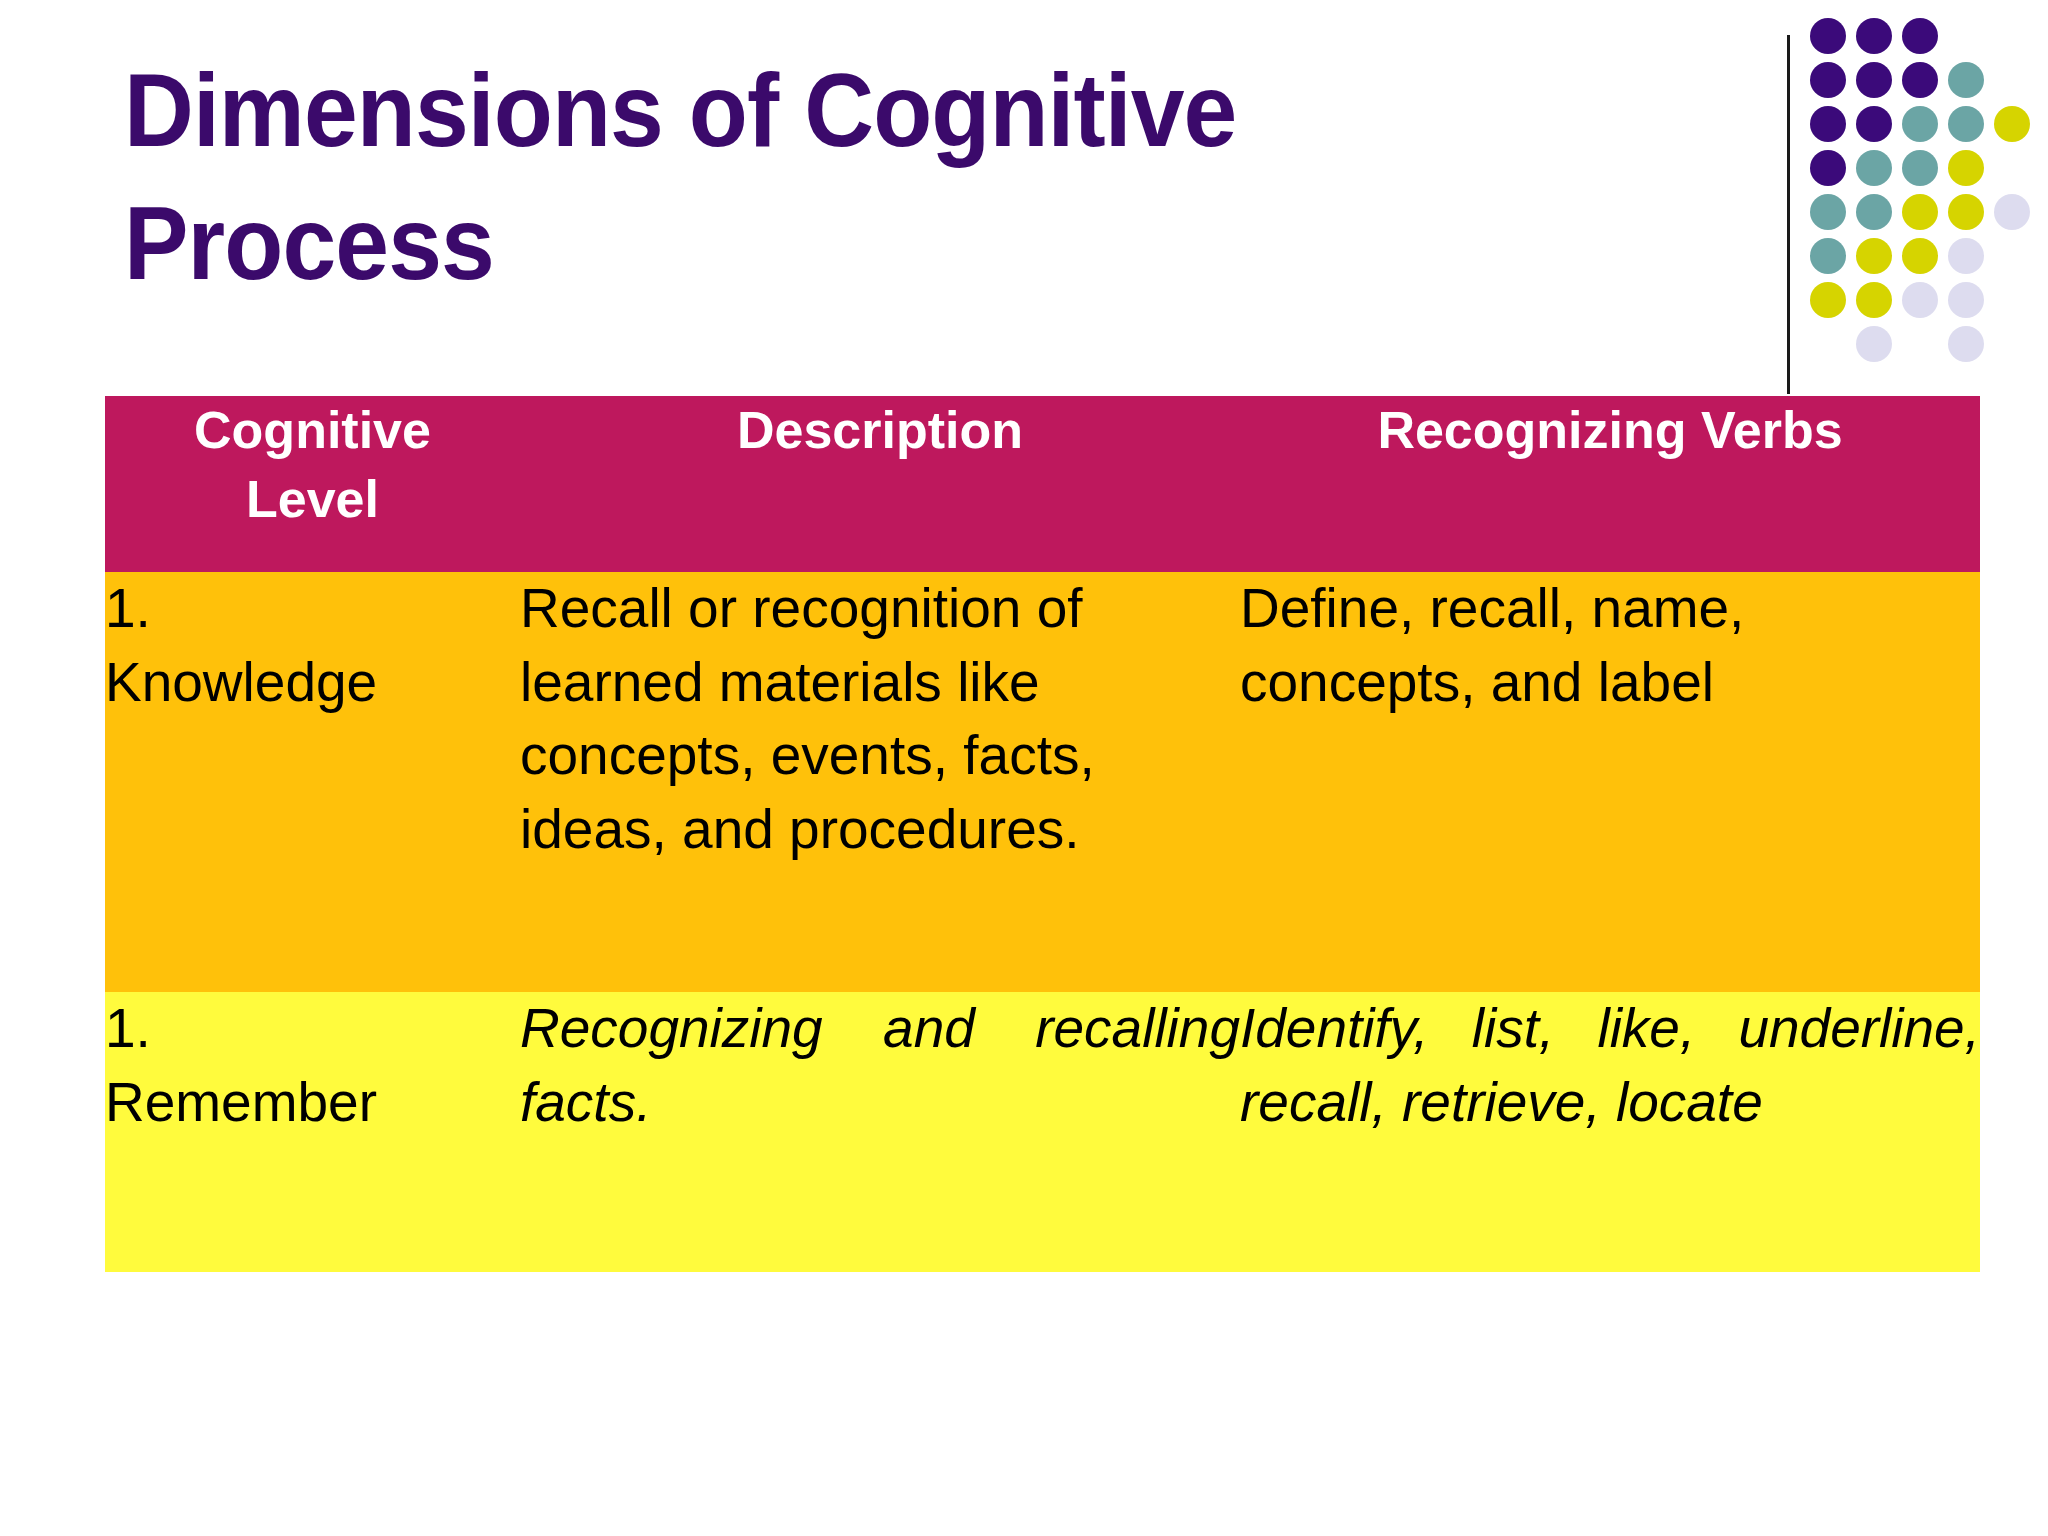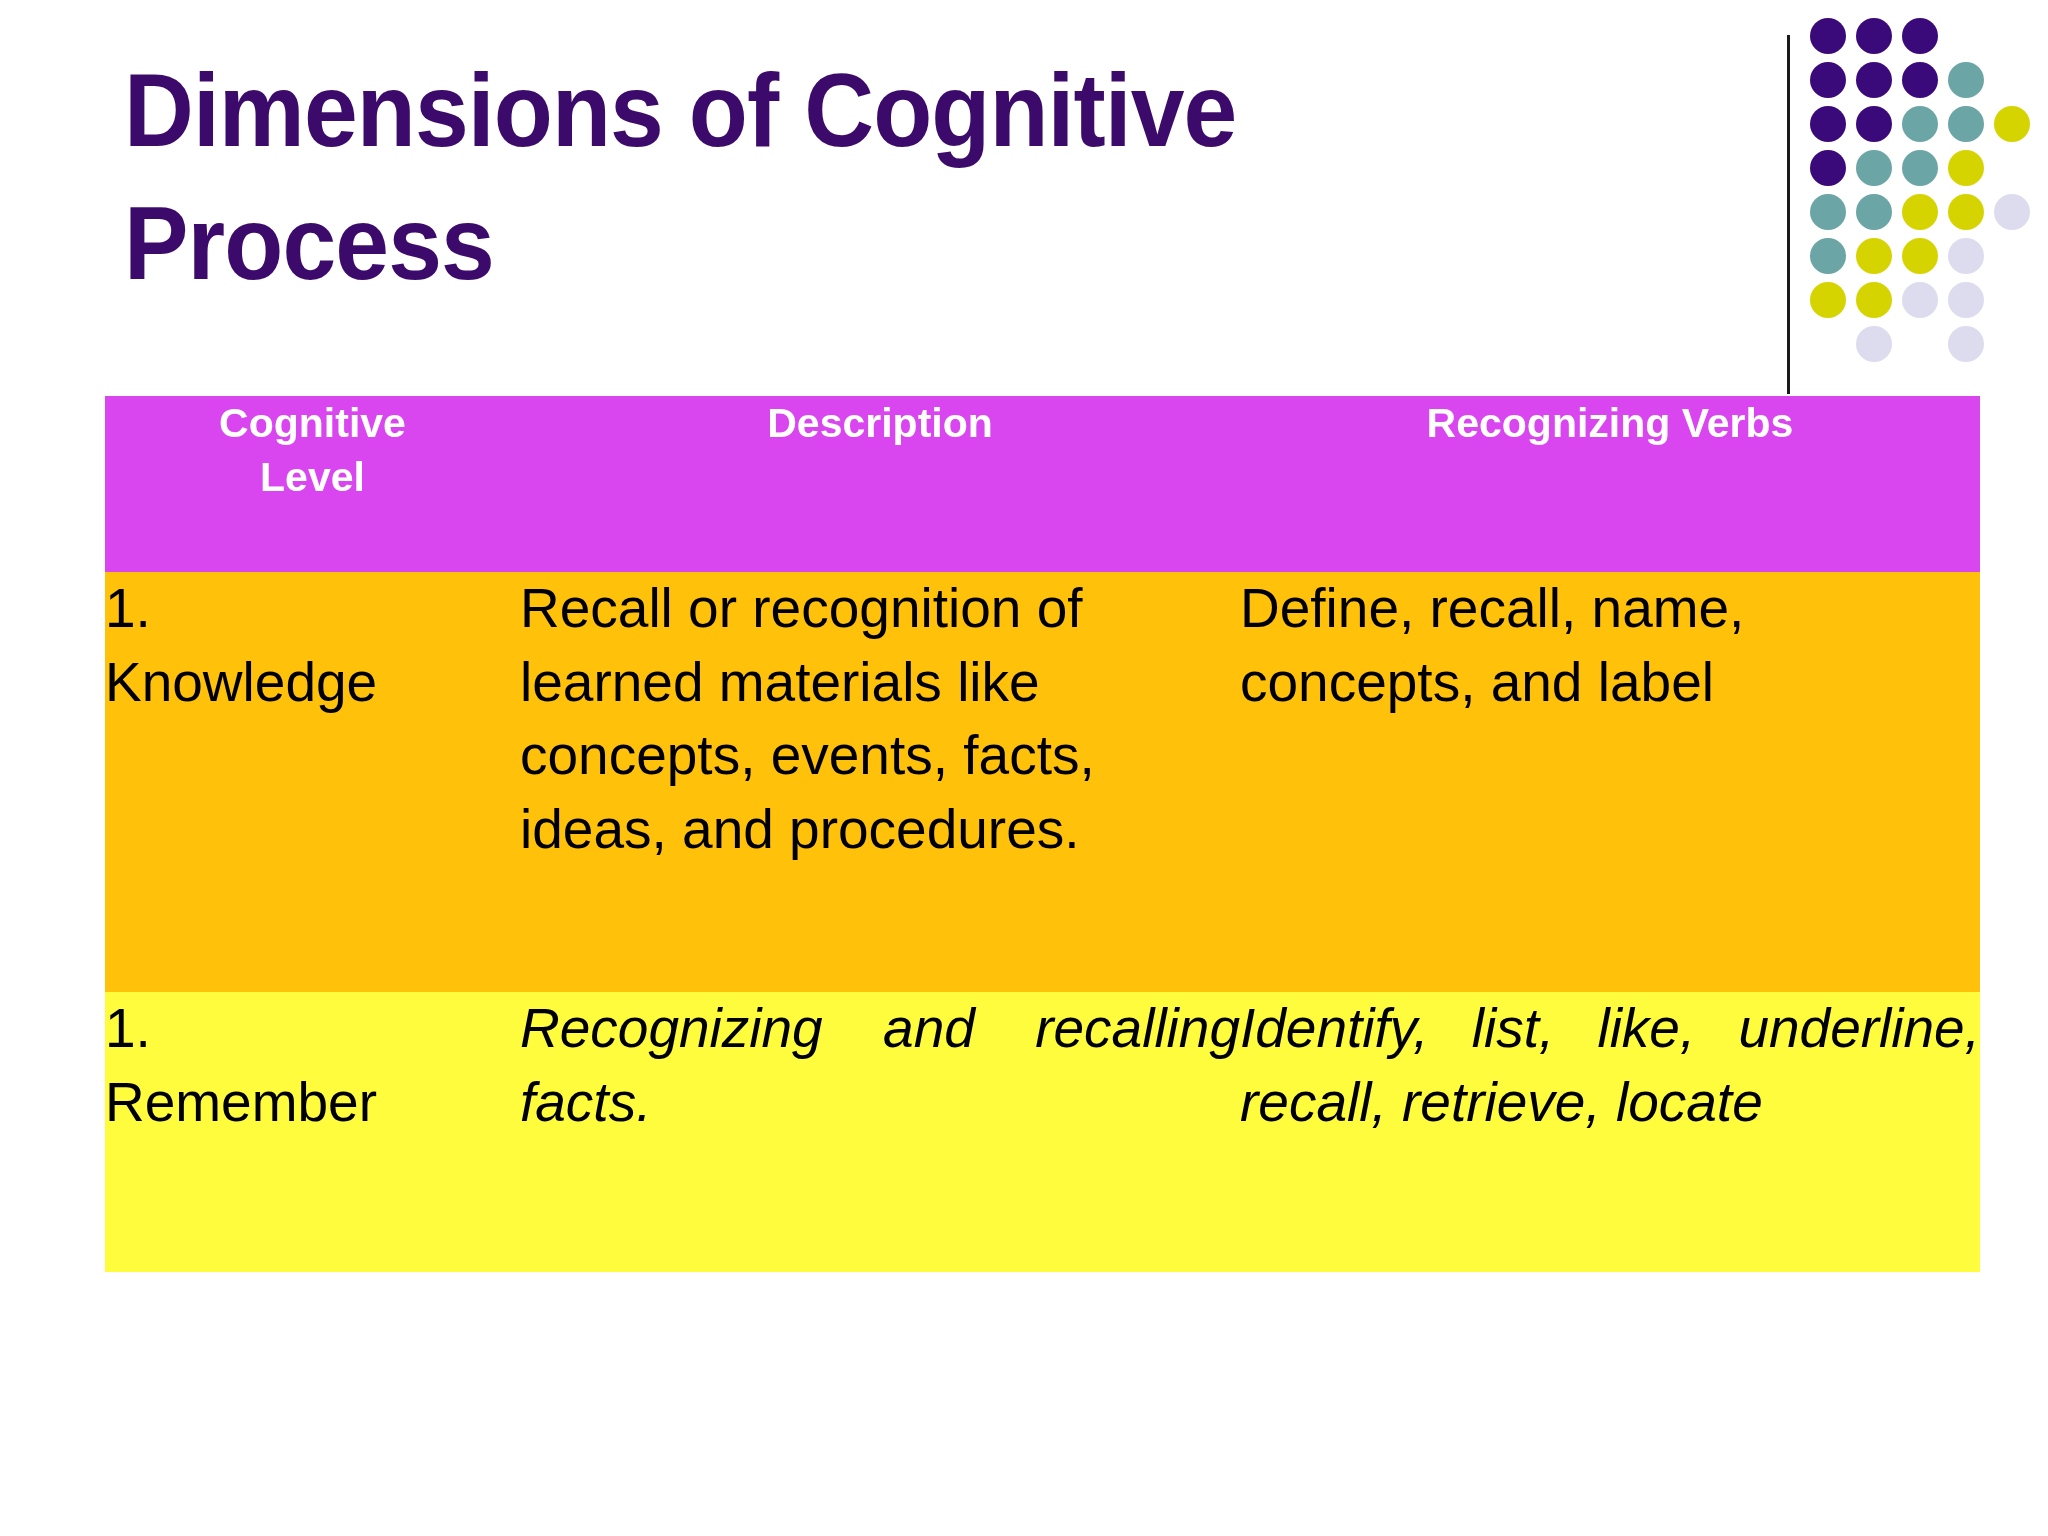--- a/index.html
+++ b/index.html
@@ -95,24 +95,24 @@
     box-sizing: border-box;
     border-right: 10px solid #ffffff;
     border-bottom: 10px solid #ffffff;
     padding: 10px 14px 14px 14px;
   }
   .cell.last-col { border-right: 0; }
   .row-last .cell { border-bottom: 0; }
 
   
   .hdr {
-    background: #d946ef;
+    background: #be185d;
     color: #ffffff;
     font-weight: bold;
-    font-size: 41px;
+    font-size: 52px;
     line-height: 1.32;
     text-align: center;
     height: 176px;
     padding-top: 16px;
   }
 
   
   .row-knowledge .cell {
     background: #FFC10A;
   }

